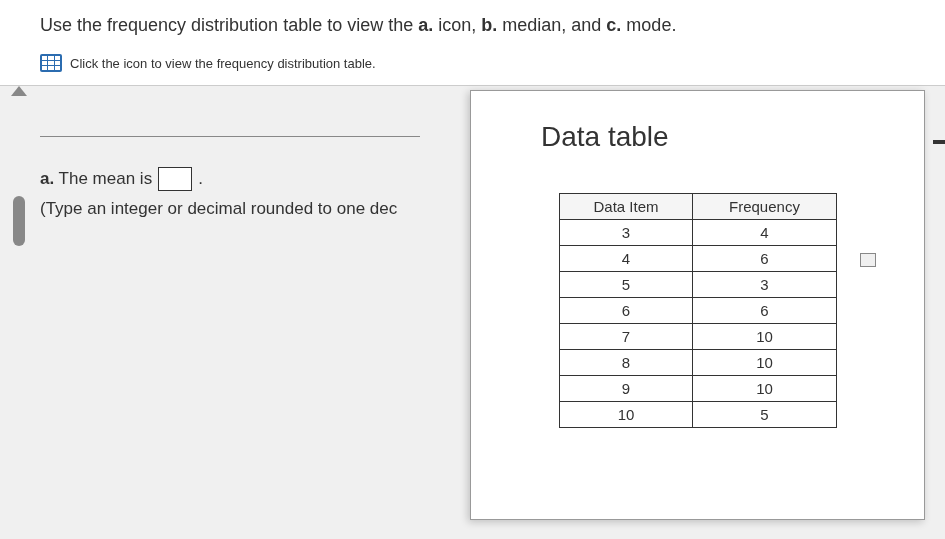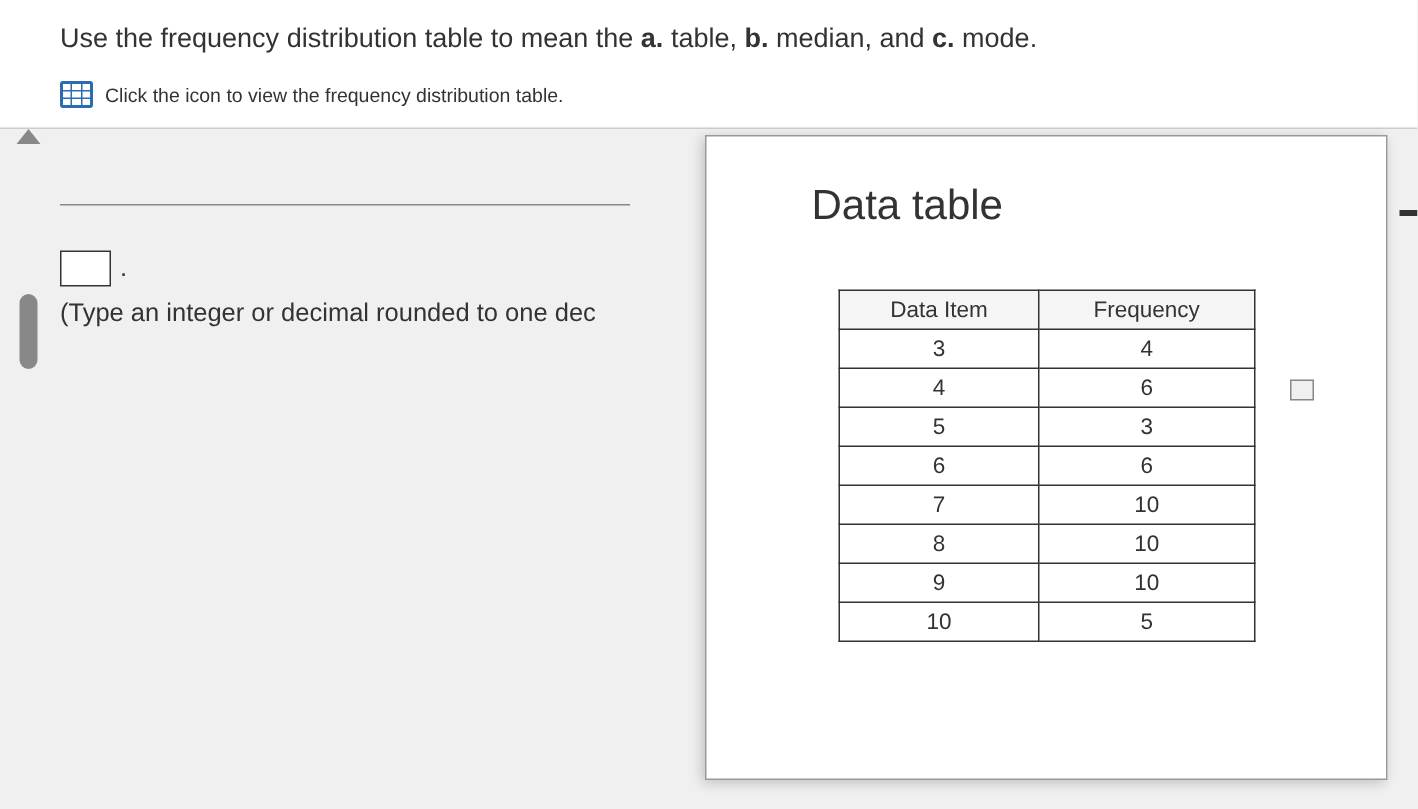--- a/index.html
+++ b/index.html
@@ -167,21 +167,21 @@
       width: 12px;
       height: 4px;
       background: #333;
     }
   </style>
 </head>
 <body>
 
 <div class="top-section">
   <div class="question-text">
-    <span>Use the frequency distribution table to mean the </span><span class="bold-letter">a.</span><span> table, </span><span class="bold-letter">b.</span><span> median, and </span><span class="bold-letter">c.</span><span> mode.</span>
+    <span>Use the frequency distribution table to view the </span><span class="bold-letter">a.</span><span> icon, </span><span class="bold-letter">b.</span><span> median, and </span><span class="bold-letter">c.</span><span> mode.</span>
   </div>
   <div class="icon-row">
     <div class="table-icon">
       <div class="table-icon-row">
           <div class="table-icon-cell"></div>
           <div class="table-icon-cell"></div>
           <div class="table-icon-cell"></div>
         </div>
       <div class="table-icon-row">
           <div class="table-icon-cell"></div>
@@ -199,20 +199,21 @@
 </div>
 
 <div class="main-area">
   <div class="scroll-indicator">
     <div class="scroll-arrow"></div>
     <div class="scroll-handle"></div>
   </div>
   <div class="left-panel">
     <div class="divider-line"></div>
     <div class="answer-line">
+      <span><span class="bold-letter">a.</span><span> The mean is </span></span>
       <span class="answer-box"></span>
       <span>.</span>
     </div>
     <div class="hint-text">(Type an integer or decimal rounded to one dec</div>
   </div>
 </div>
 
 <div class="popup">
   <div class="popup-title">Data table</div>
   <div class="copy-icon"></div>

